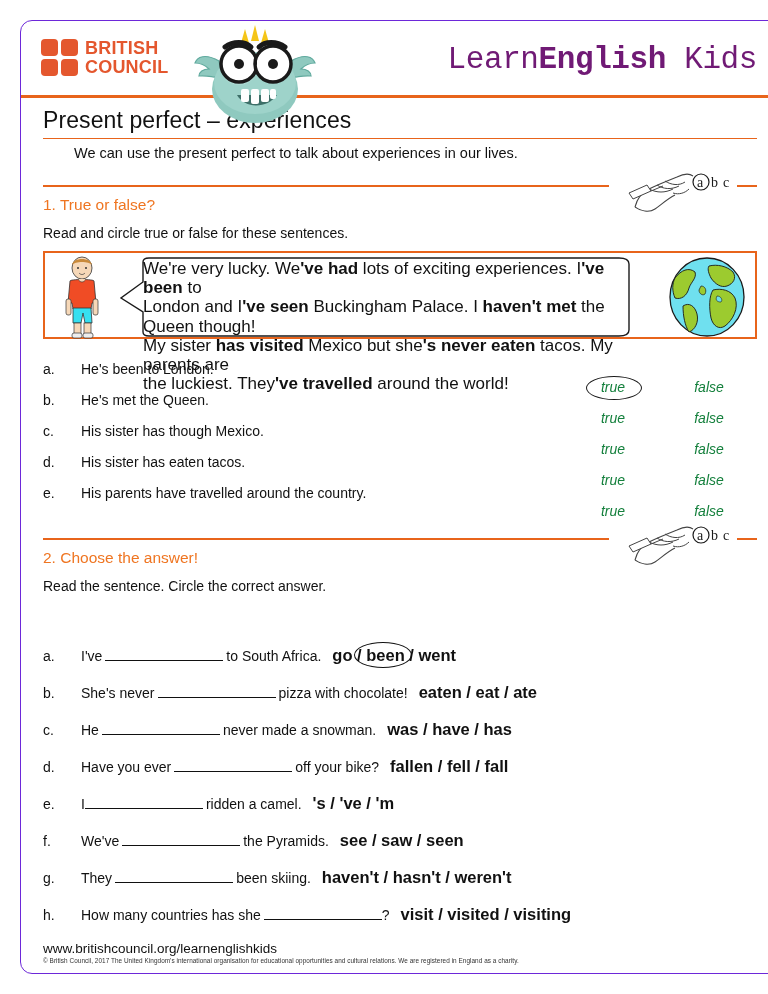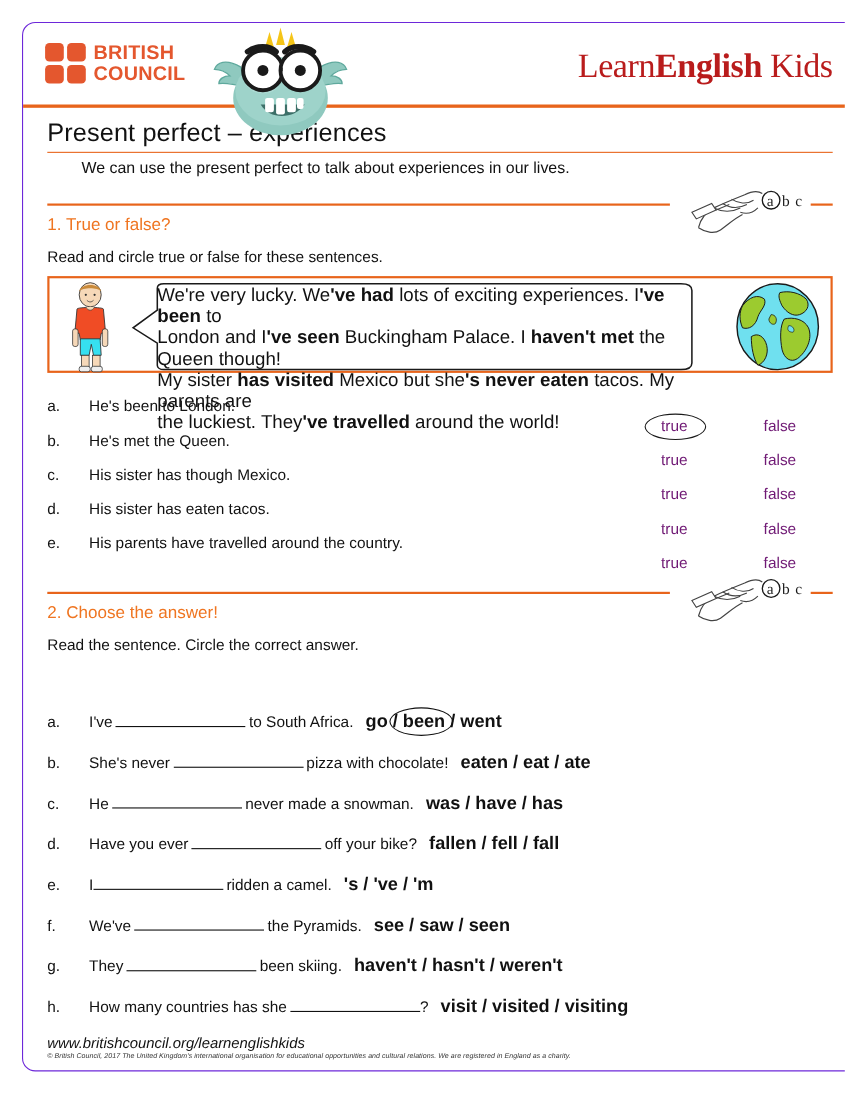--- a/index.html
+++ b/index.html
@@ -60,22 +60,22 @@
     position: absolute;
     left: 168px; top: -4px;
     width: 132px; height: 112px;
     pointer-events: none;
   }
 
   .brand {
     position: absolute;
     right: 22px; top: 21px;
     font-size: 31px;
-    color: #b91c1c;
-    font-family: Liberation Serif, serif;
+    color: #701a75;
+    font-family: Liberation Mono, monospace;
     letter-spacing: -0.4px;
     white-space: nowrap;
     text-align: right;
   }
   .brand b { font-weight: bold; }
   .brand .light { font-weight: normal; }
 
   
   .title-wrap { padding: 9px 22px 0 22px; }
   .title {
@@ -160,22 +160,23 @@
     display: flex;
     align-items: center;
     height: 31px;
     font-size: 14px;
   }
   .tf-letter { width: 38px; color: #111; }
   .tf-sent { flex: 1; color: #111; }
   .tf-opt {
     width: 96px;
     text-align: center;
+    font-style: italic;
     font-size: 14px;
-    color: #701a75;
+    color: #15803d;
     position: relative;
     margin-top: 37px;
   }
   .tf-opt.circled::before {
     content: "";
     position: absolute;
     left: 50%; top: 50%;
     width: 54px; height: 22px;
     margin-left: -27px; margin-top: -11px;
     border: 1.4px solid #1a1a1a;
@@ -210,21 +211,20 @@
     position: absolute;
     border: 1.6px solid #111;
     border-radius: 50%;
   }
 
   
   .footer {
     position: absolute;
     left: 22px; right: 30px;
     bottom: 9px;
-    font-style: italic;
   }
   .foot-url {
     font-size: 13.5px;
     color: #111;
     margin-bottom: 1px;
   }
   .foot-copy {
     font-size: 6.4px;
     color: #333;
     letter-spacing: 0.05px;

